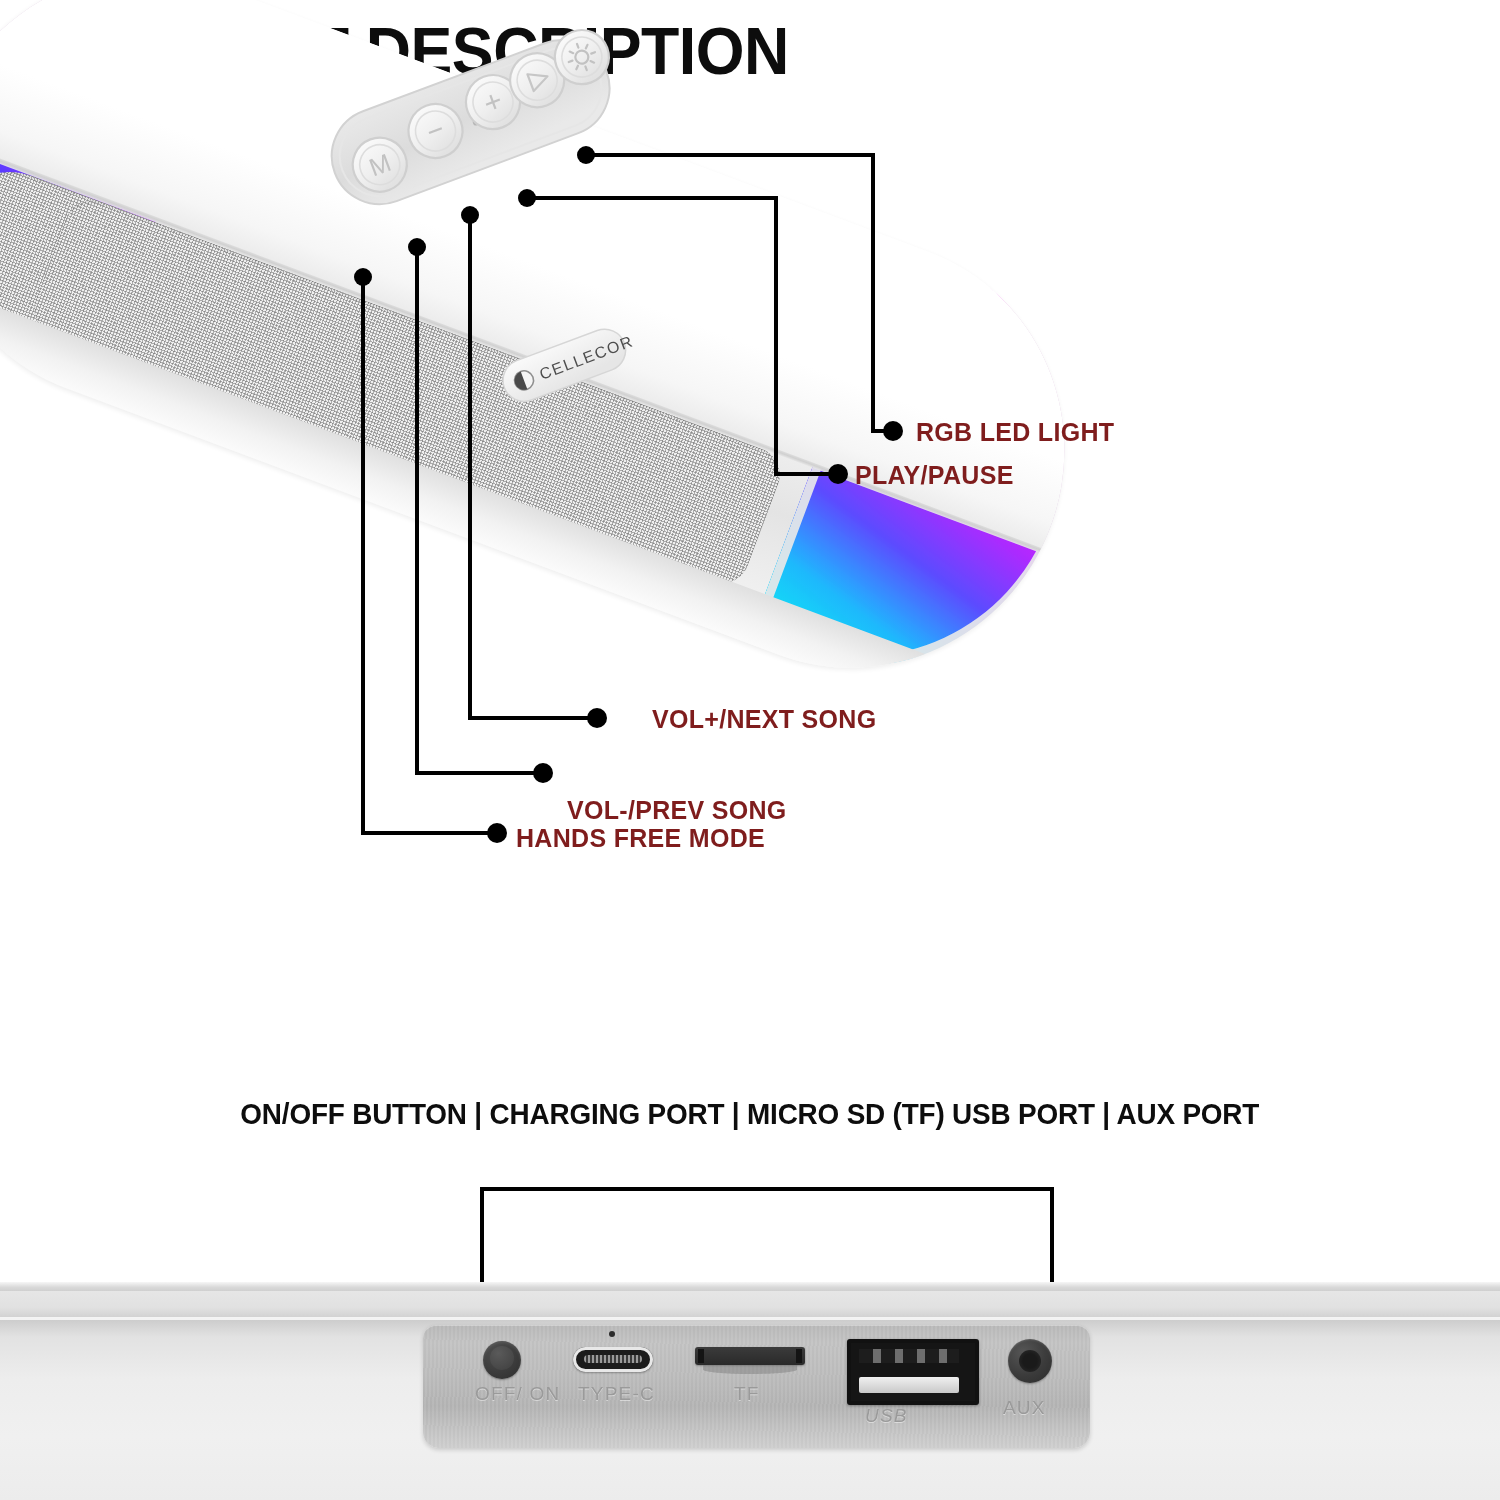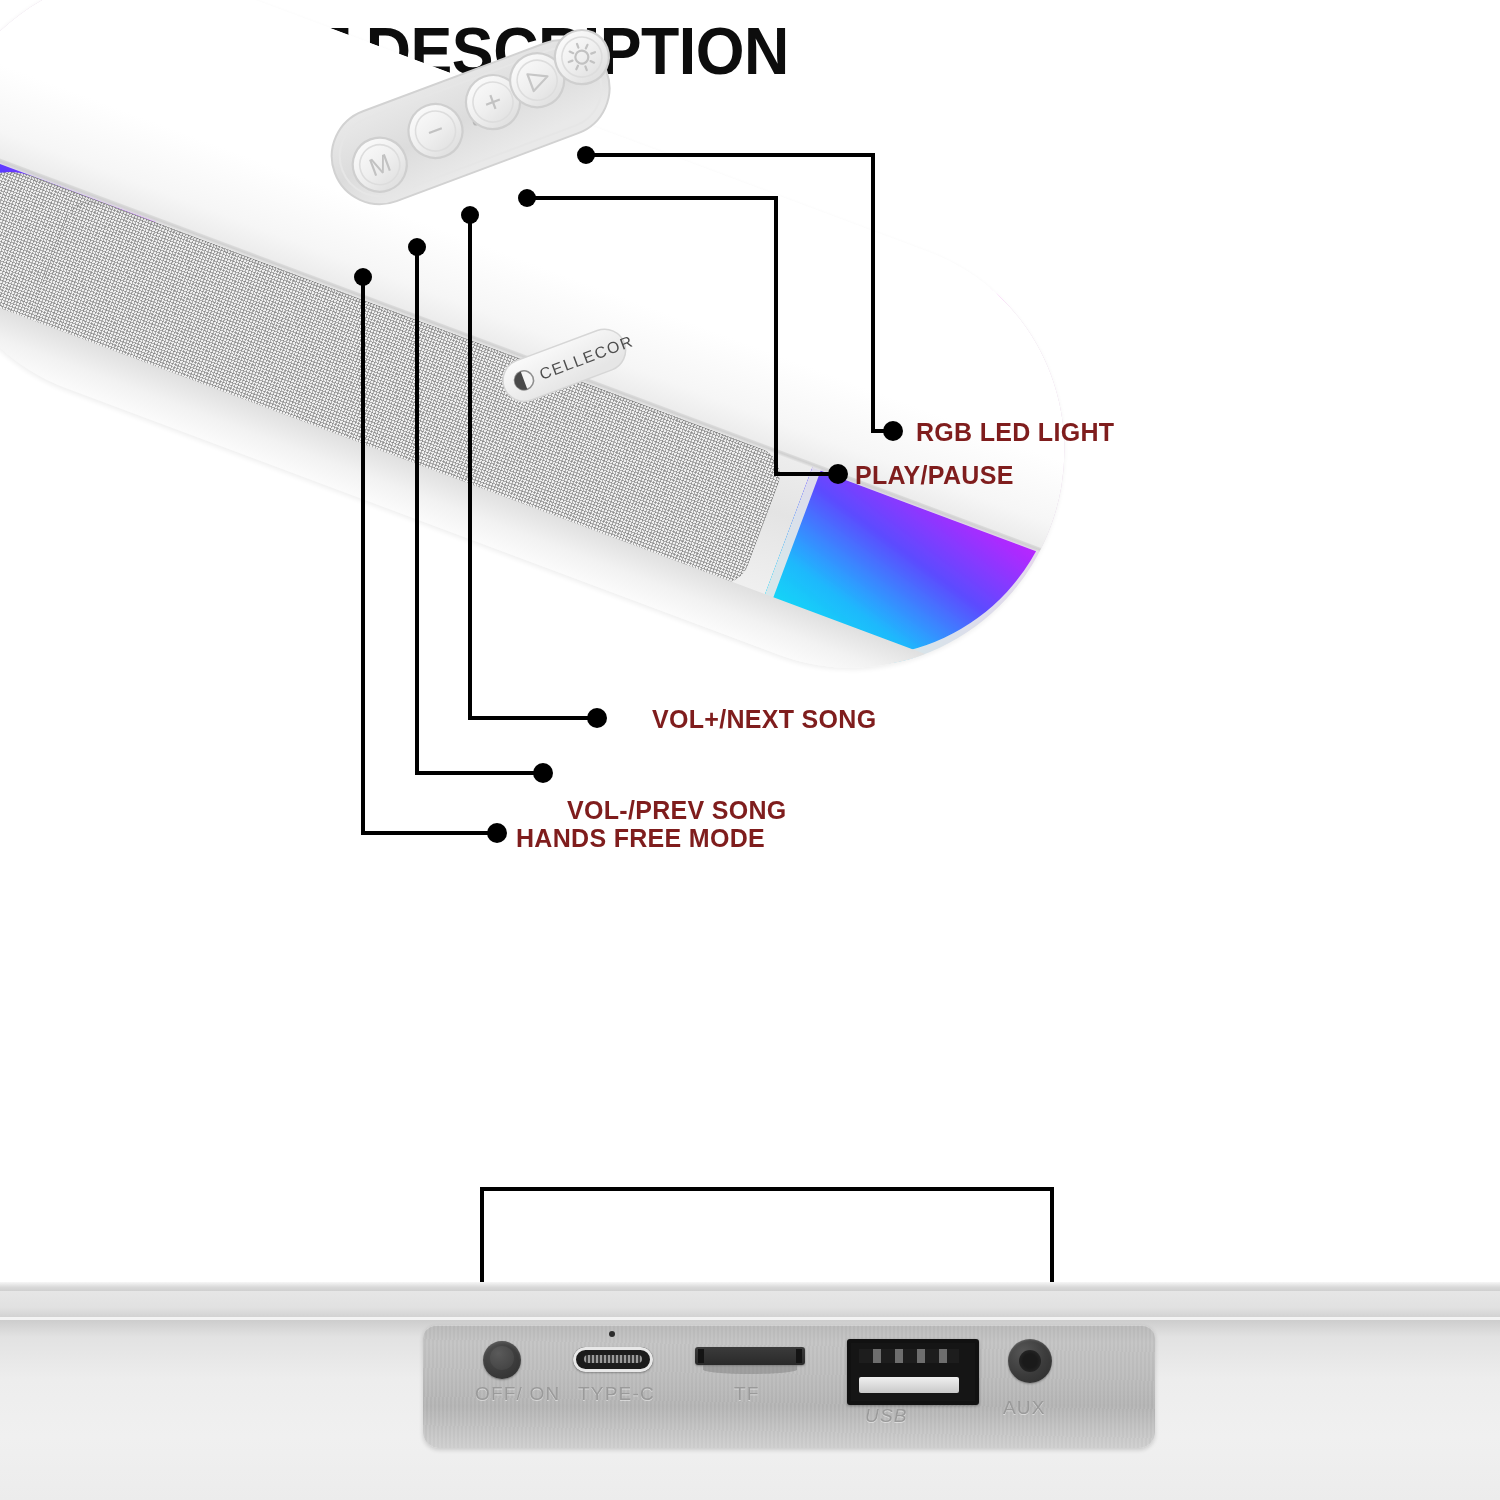--- a/index.html
+++ b/index.html
@@ -99,21 +99,21 @@
   
   #bar-bottom{position:absolute;left:0;top:1282px;width:1500px;height:218px;}
   .bb-rimtop{position:absolute;left:0;top:0;width:100%;height:9px;
     background:linear-gradient(180deg,#f6f6f6,#d8d8d8 60%,#cfcfcf);}
   .bb-body{position:absolute;left:0;top:9px;width:100%;height:209px;
     background:linear-gradient(180deg,#e6e6e6 0%,#e1e1e1 8%,#cdcdcd 14%,#e2e2e2 22%,#ededed 42%,#f0f0f0 70%,#ececec 100%);}
   .bb-hl{position:absolute;left:0;top:26px;width:100%;height:3px;
     background:rgba(255,255,255,.75);}
 
   #port-panel{
-    position:absolute;left:423px;top:1325px;width:732px;height:123px;
+    position:absolute;left:423px;top:1325px;width:667px;height:123px;
     border-radius:13px 13px 16px 16px;
     background:linear-gradient(180deg,#b9b9b9 0%,#c3c3c3 14%,#bdbdbd 40%,#b4b4b4 66%,#c6c6c6 88%,#cfcfcf 100%);
     box-shadow:0 2px 4px rgba(0,0,0,.16), inset 0 1px 0 rgba(255,255,255,.35);
     overflow:hidden;
   }
   .pp-noise{position:absolute;inset:0;
     background-image:repeating-linear-gradient(92deg,rgba(255,255,255,.10) 0 2px,rgba(0,0,0,.03) 2px 4px);
     opacity:.5;}
   .port{position:absolute;}
   .port-label{
@@ -282,20 +282,23 @@
       <path d="M482 1305 L482 1189 L1052 1189 L1052 1305"></path>
     </g>
   </svg>
 
   <div class="cl-label" style="left:916px;top:418px;">RGB LED LIGHT</div>
   <div class="cl-label" style="left:855px;top:461px;">PLAY/PAUSE</div>
   <div class="cl-label" style="left:619px;top:705px;margin-left:33px;">VOL+/NEXT SONG</div>
   <div class="cl-label" style="left:567px;top:796px;">VOL-/PREV SONG</div>
   <div class="cl-label" style="left:516px;top:824px;">HANDS FREE MODE</div>
 
+  <div id="ports-heading">
+    <span>ON/OFF BUTTON | CHARGING PORT | MICRO SD (TF)  USB PORT | AUX PORT</span>
+  </div>
 
   <div id="bar-bottom">
     <div class="bb-rimtop"></div>
     <div class="bb-body">
       <div class="bb-hl"></div>
     </div>
   </div>
 
   <div id="port-panel">
     <div class="pp-noise"></div>

